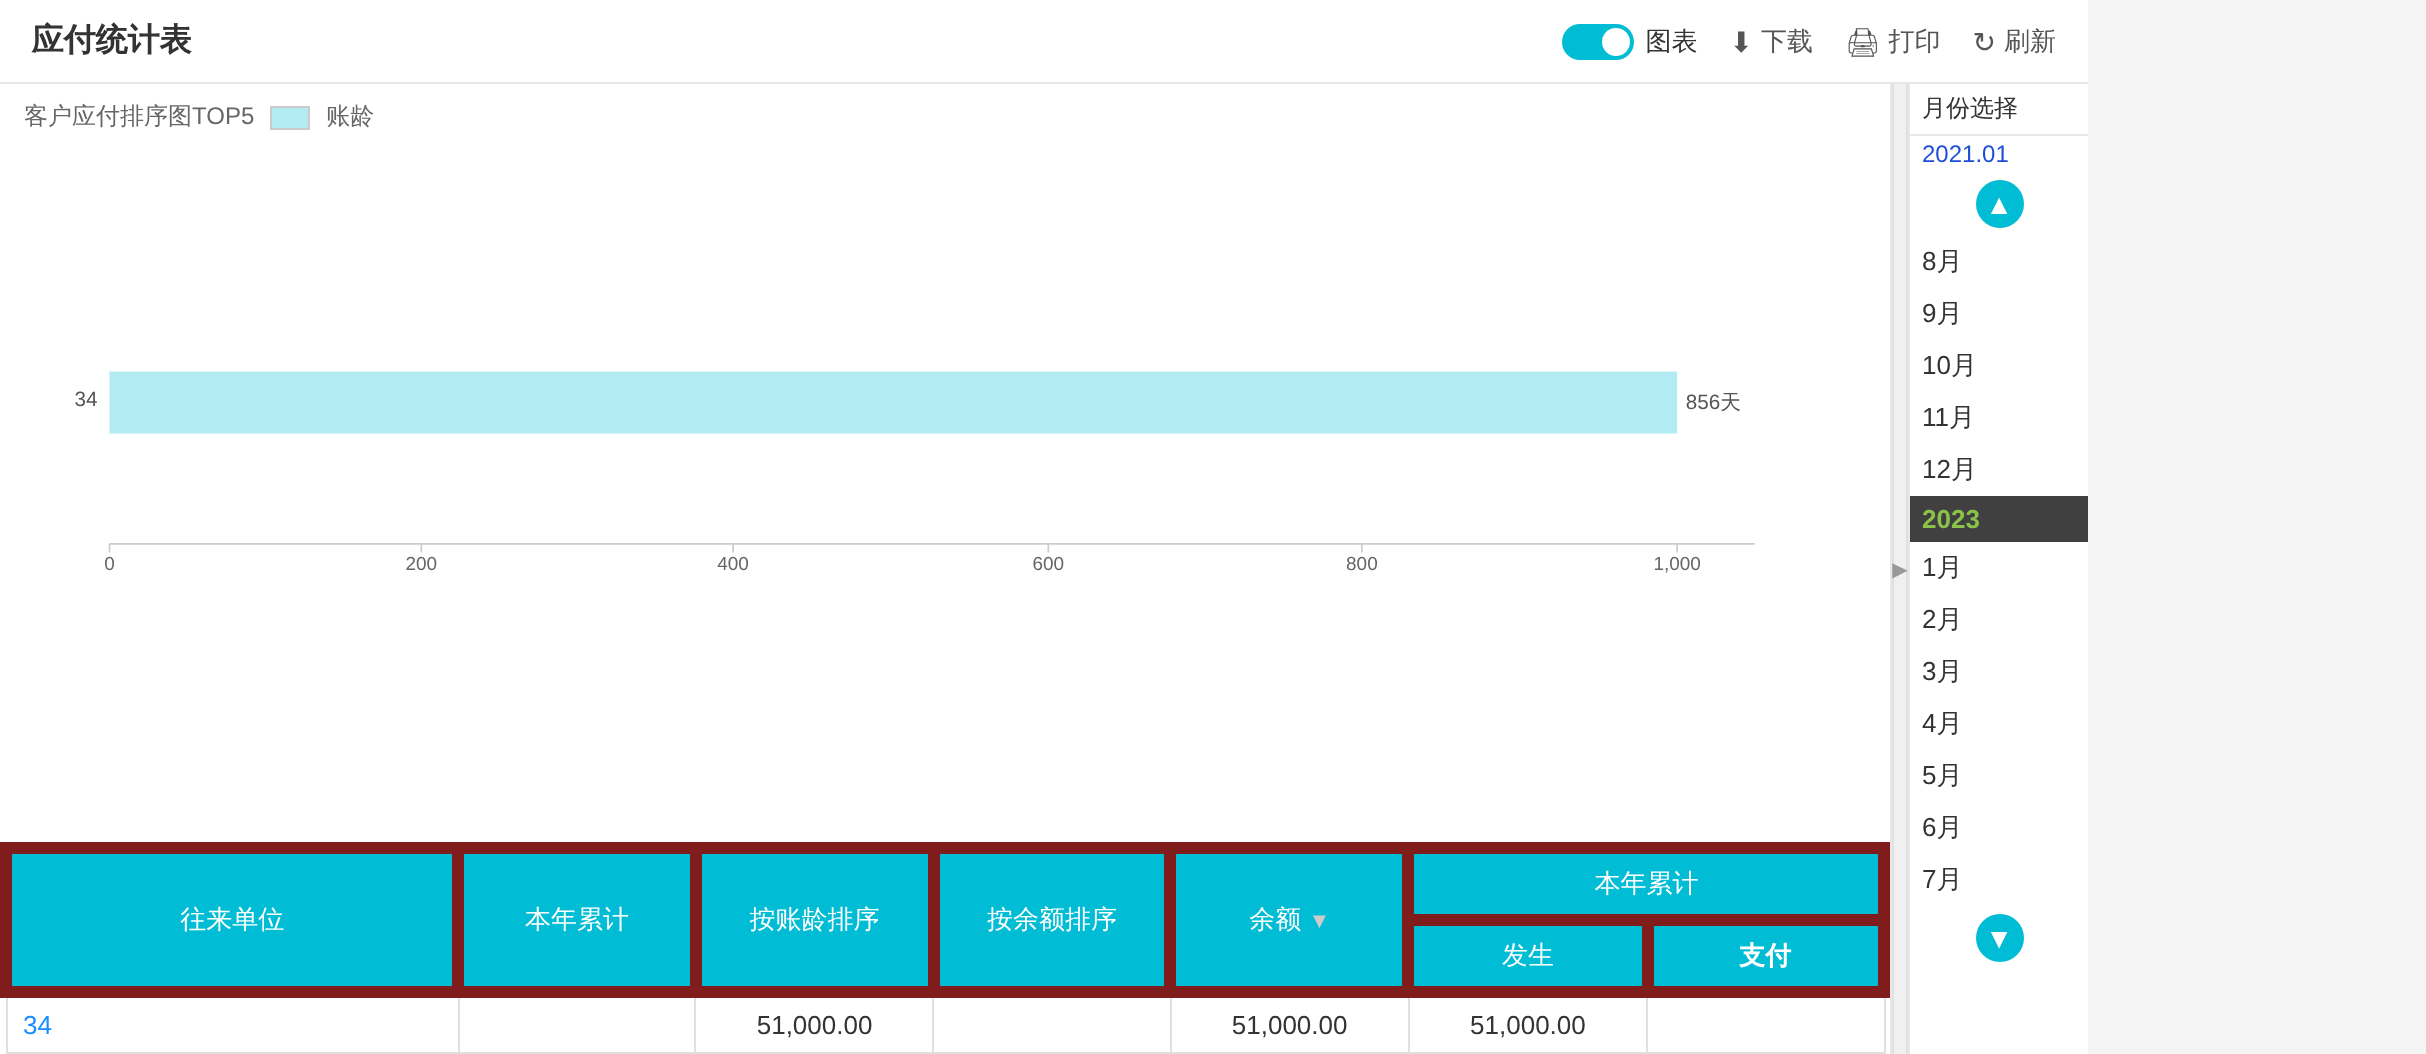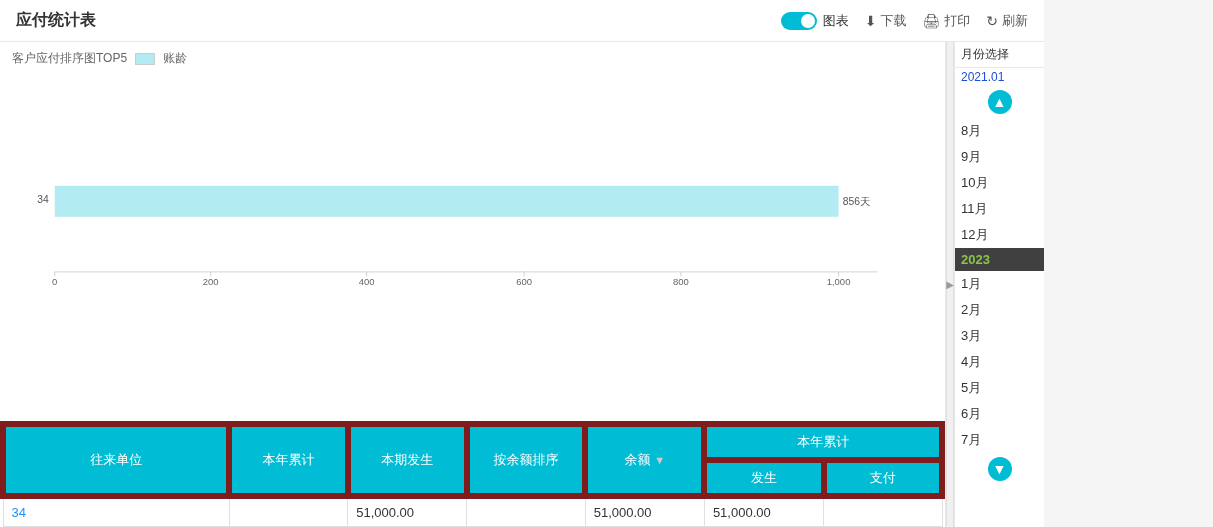--- a/index.html
+++ b/index.html
@@ -36,21 +36,21 @@
     .chart-canvas-wrap { flex: 1; padding: 8px 16px 0 16px; position: relative; min-height: 260px; }
     
     
     .table-area { }
     .table-wrap { overflow-x: auto; }
     table { width: 100%; border-collapse: collapse; }
     thead tr.header-row1 { background: #00bcd4; color: #fff; }
     thead tr.header-row2 { background: #00bcd4; color: #fff; }
     th { padding: 6px 8px; text-align: center; border: 6px solid #7f1d1d; font-weight: normal; font-size: 13px; }
     td { padding: 6px 8px; text-align: center; border: 1px solid #e0e0e0; font-size: 13px; }
-    td.text-right { text-align: left; }
+    td.text-right { text-align: center; }
     td.text-left { text-align: left; }
     a.table-link { color: #1890ff; text-decoration: none; }
     .rowspan-header { vertical-align: middle; text-align: center; }
     
     
     .sidebar { width: 90px; border-left: 1px solid #e8e8e8; display: flex; flex-direction: column; background: #fff; }
     .sidebar-header { display: flex; align-items: center; justify-content: space-between; padding: 4px 6px; border-bottom: 1px solid #e8e8e8; font-size: 12px; color: #333; }
     .sidebar-current-val { font-size: 12px; color: #1d4ed8; padding: 2px 6px; }
     .sidebar-scroll { flex: 1; overflow-y: auto; display: flex; flex-direction: column; }
     .sidebar-nav-btn { text-align: center; padding: 4px; cursor: pointer; }
@@ -127,31 +127,31 @@
         </svg>
       </div>
 
       <div class="table-area">
         <div class="table-wrap">
           <table>
             <thead>
               <tr class="header-row1">
                 <th rowspan="2" class="rowspan-header" style="width:230px;">往来单位</th>
                 <th rowspan="2" class="rowspan-header" style="width:120px;">本年累计</th>
-                <th rowspan="2" class="rowspan-header" style="width:120px;">本期发生</th>
+                <th rowspan="2" class="rowspan-header" style="width:120px;">按账龄排序</th>
                 <th rowspan="2" class="rowspan-header" style="width:120px;">按余额排序</th>
                 <th rowspan="2" class="rowspan-header" style="width:120px;">
                   <span>余额</span>
                   <span style="font-size:11px; color:#ccc;"> ▼</span>
                 </th>
                 <th colspan="2" style="width:240px;">本年累计</th>
               </tr>
               <tr class="header-row2">
                 <th style="width:120px;">发生</th>
-                <th style="width:120px;">支付</th>
+                <th style="width:120px;font-weight:bold;">支付</th>
               </tr>
             </thead>
             <tbody>
               <tr>
                 <td class="text-left">
                   <a href="#" class="table-link">34</a>
                 </td>
                 <td></td>
                 <td class="text-right">51,000.00</td>
                 <td></td>

